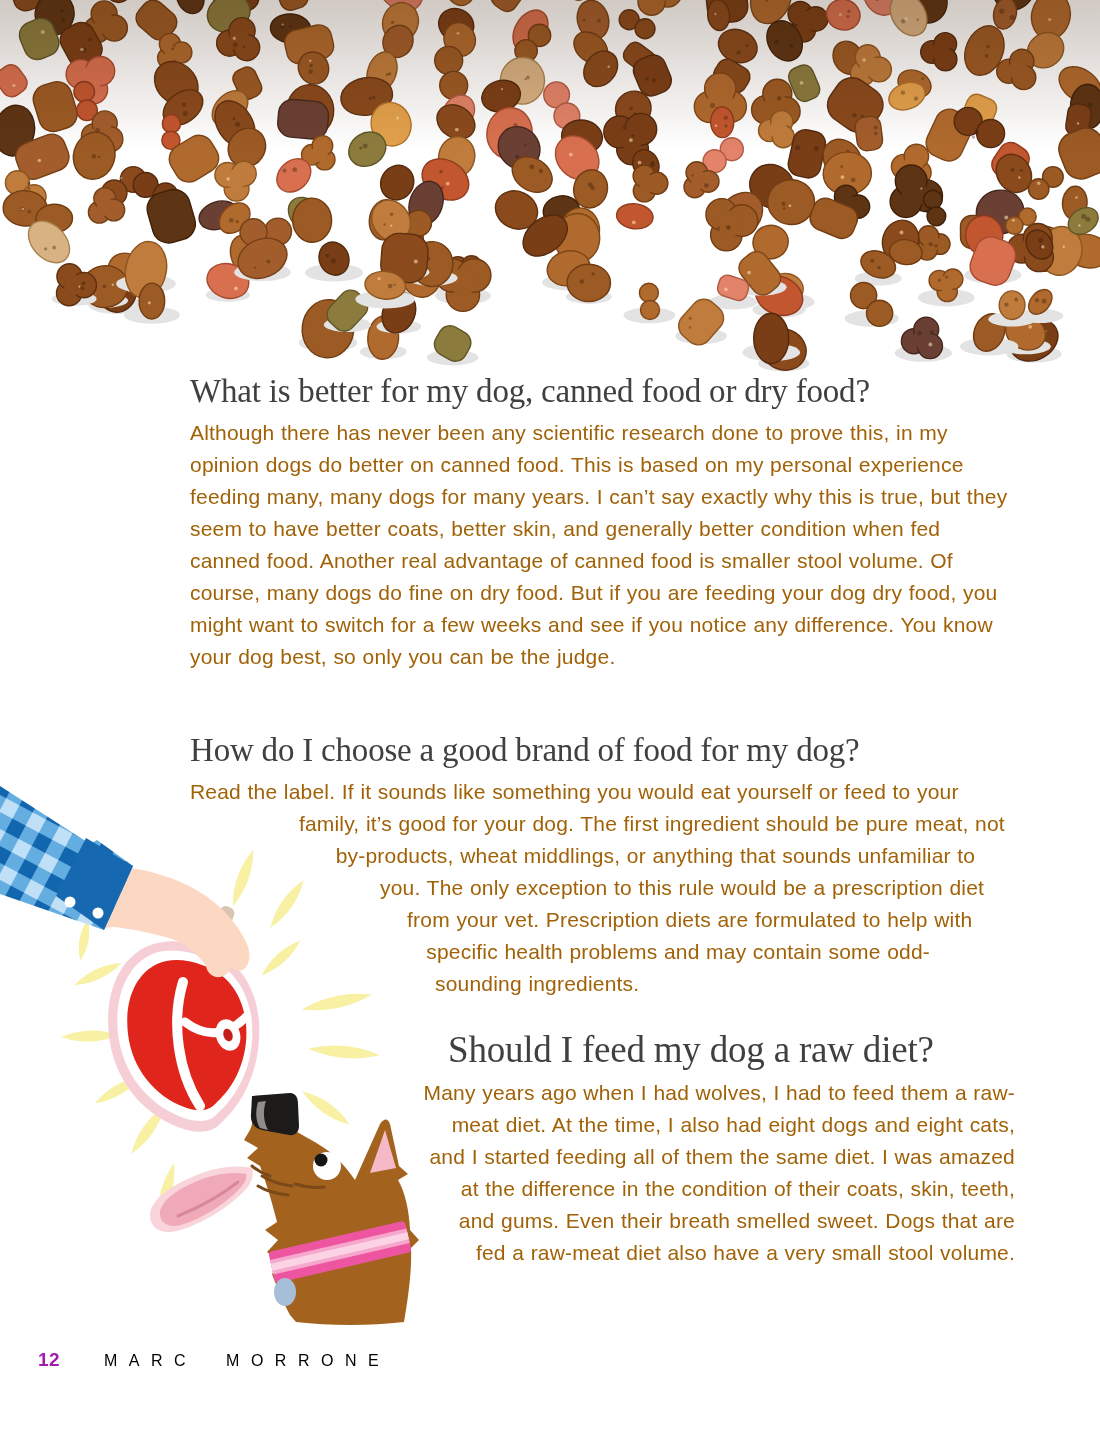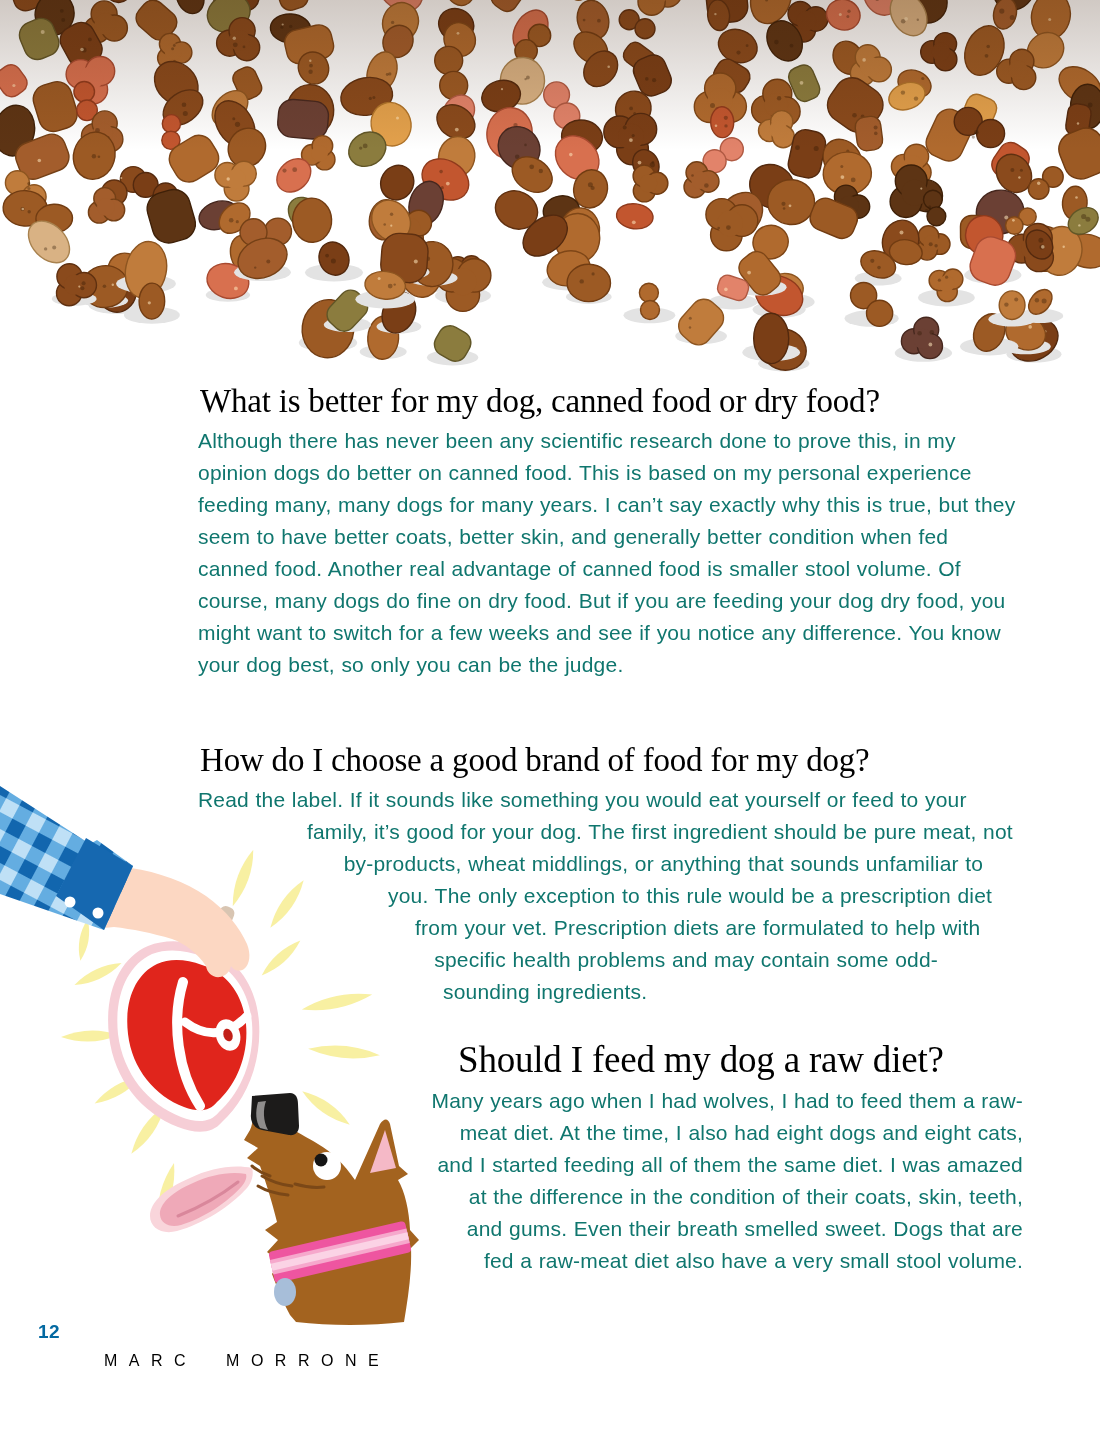--- a/index.html
+++ b/index.html
@@ -5,48 +5,48 @@
   html,body{margin:0;padding:0;}
   body{
     width:1100px;height:1438px;position:relative;background:#ffffff;
     font-family:"Liberation Sans",sans-serif;overflow:hidden;
   }
   .photo{
     position:absolute;left:0;top:0;width:1100px;height:372px;overflow:hidden;
   }
   .photo svg{display:block;}
   .qhead{
-    position:absolute;margin:10px;font-family:"Liberation Serif","DejaVu Serif",serif;
-    font-weight:500;color:#000000;font-size:33px;line-height:1.05;white-space:nowrap;
+    position:absolute;margin:0;font-family:"Liberation Serif","DejaVu Serif",serif;
+    font-weight:500;color:#404040;font-size:33px;line-height:1.05;white-space:nowrap;
     letter-spacing:-0.2px;
   }
   #h1{left:190px;top:374px;}
   #h2{left:190px;top:733px;}
   #h3{left:448px;top:1031px;font-size:37px;}
   .bodytext{
-    position:absolute;margin:8px;color:#0f766e;font-size:21px;line-height:32px;
+    position:absolute;margin:0;color:#a16207;font-size:21px;line-height:32px;
     letter-spacing:0.2px;word-spacing:0.5px;
   }
   #p1{left:190px;top:417px;width:820px;}
   #p2{left:190px;top:776px;width:820px;text-align:left;}
   #p3{left:415px;top:1077px;width:600px;text-align:right;}
   .wrap-spacer{
     float:left;width:245px;height:224px;
     shape-outside:polygon(0 64px,100px 64px,135px 96px,182px 128px,210px 160px,230px 192px,240px 224px,0 224px);
     shape-margin:6px;
   }
   .wrap-spacer3{
     float:left;width:55px;height:225px;
     shape-outside:polygon(0 100px,2px 100px,30px 132px,48px 196px,55px 225px,0 225px);
     shape-margin:4px;
   }
   .illustration{position:absolute;left:0;top:778px;width:470px;height:570px;}
   .footer-num{
-    position:absolute;left:38px;top:1321px;font-size:19px;font-weight:bold;
-    color:#0369a1;letter-spacing:0.5px;
+    position:absolute;left:38px;top:1349px;font-size:19px;font-weight:bold;
+    color:#a21caf;letter-spacing:0.5px;
   }
   .footer-head{
     position:absolute;left:104px;top:1352px;font-size:16px;color:#000000;
     letter-spacing:11.5px;word-spacing:13px;white-space:nowrap;
   }
 </style>
 </head>
 <body>
 
 <div class="photo" id="kibble-photo" role="img" aria-label="Photograph of a pile of multicolored dry dog food kibble on a white background">

